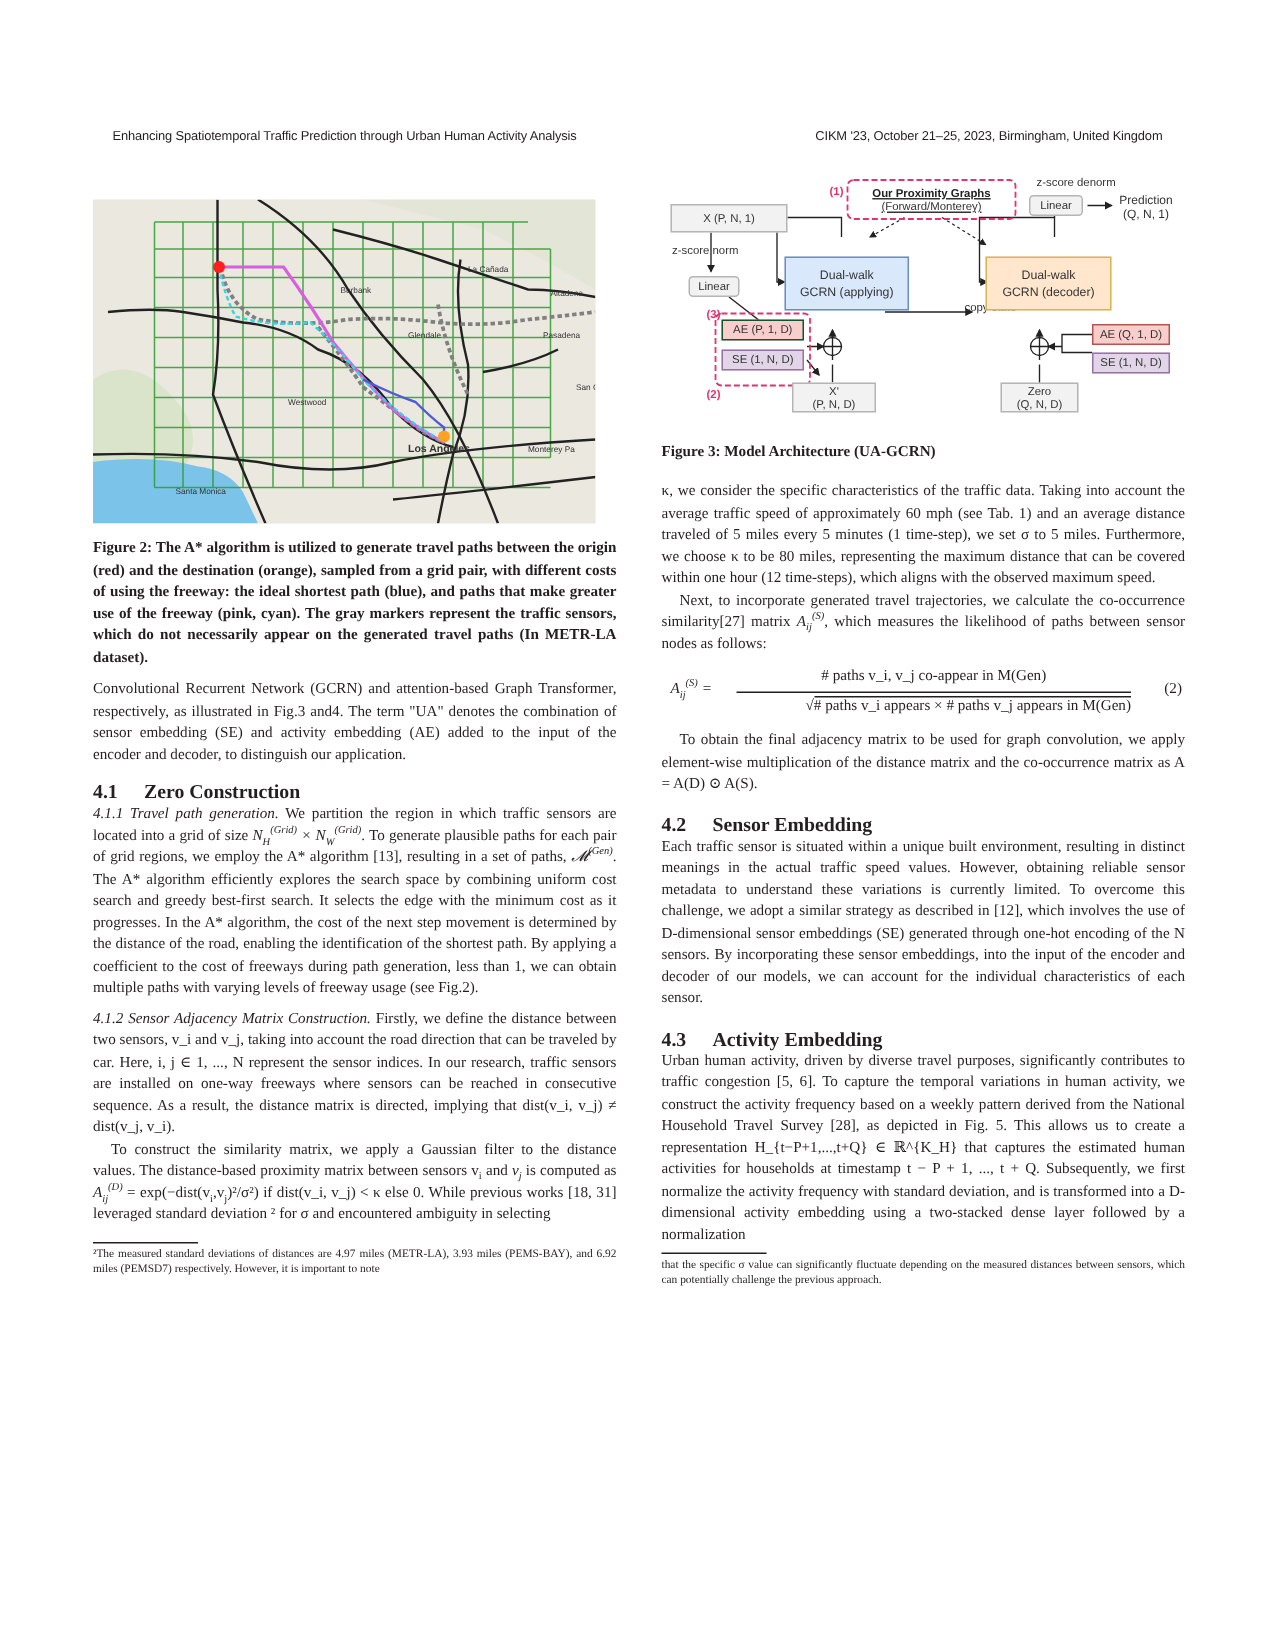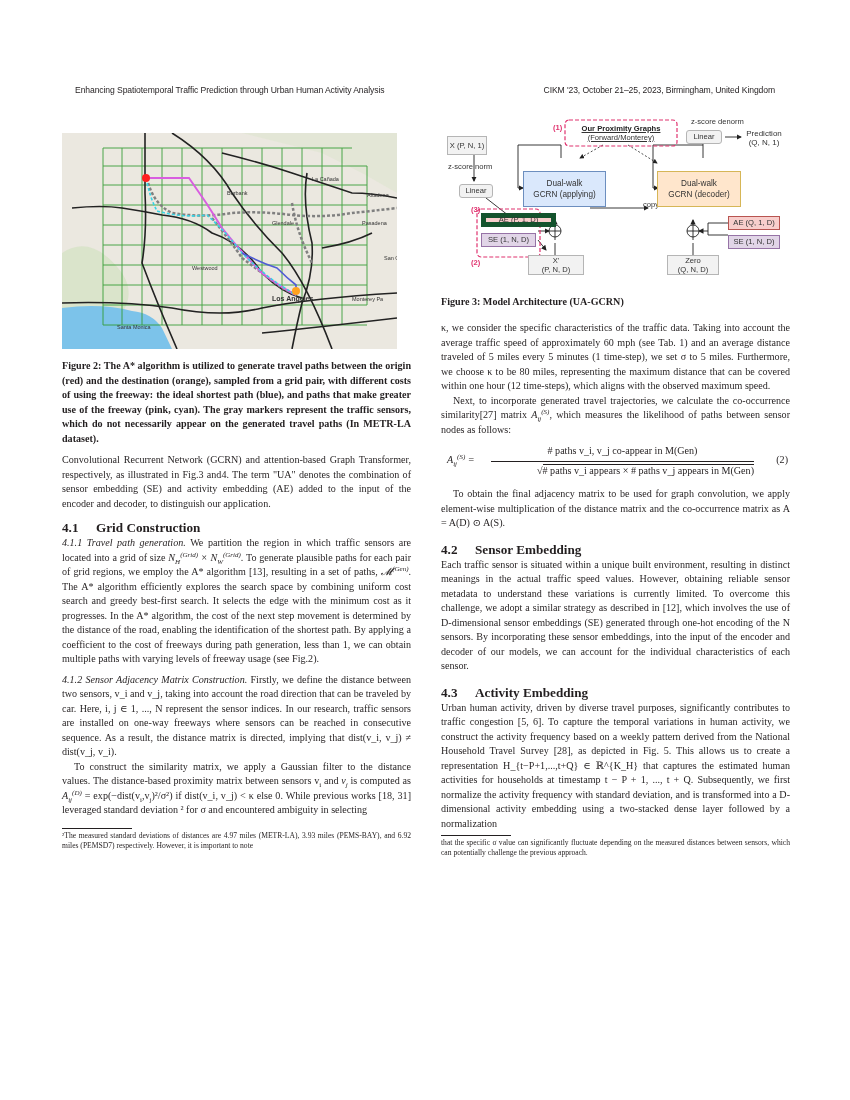--- a/index.html
+++ b/index.html
@@ -80,21 +80,21 @@
       </g>
     </svg>
   </div>
 
   <div style="height:10px"></div>
   <div class="caption">Figure 2: The A* algorithm is utilized to generate travel paths between the origin (red) and the destination (orange), sampled from a grid pair, with different costs of using the freeway: the ideal shortest path (blue), and paths that make greater use of the freeway (pink, cyan). The gray markers represent the traffic sensors, which do not necessarily appear on the generated travel paths (In METR-LA dataset).</div>
   <div style="height:7px"></div>
   <p>Convolutional Recurrent Network (GCRN) and attention-based Graph Transformer, respectively, as illustrated in Fig.3 and4. The term "UA" denotes the combination of sensor embedding (SE) and activity embedding (AE) added to the input of the encoder and decoder, to distinguish our application.</p>
 
   <div style="height:8px"></div>
-  <h2><span class="num">4.1</span><span>Grid Construction</span></h2>
+  <h2><span class="num">4.1</span><span>Zero Construction</span></h2>
   <p>
     <span class="sub">4.1.1   Travel path generation.</span><span> We partition the region in which traffic sensors are located into a grid of size </span><span class="math">N<sub>H</sub><sup>(Grid)</sup> × N<sub>W</sub><sup>(Grid)</sup></span><span>. To generate plausible paths for each pair of grid regions, we employ the A* algorithm [13], resulting in a set of paths, </span><span class="math">𝓜<sup>(Gen)</sup></span><span>. The A* algorithm efficiently explores the search space by combining uniform cost search and greedy best-first search. It selects the edge with the minimum cost as it progresses. In the A* algorithm, the cost of the next step movement is determined by the distance of the road, enabling the identification of the shortest path. By applying a coefficient to the cost of freeways during path generation, less than 1, we can obtain multiple paths with varying levels of freeway usage (see Fig.2).</span>
   </p>
 
   <div style="height:6px"></div>
   <p><span class="sub">4.1.2   Sensor Adjacency Matrix Construction.</span><span> Firstly, we define the distance between two sensors, v_i and v_j, taking into account the road direction that can be traveled by car. Here, i, j ∈ 1, ..., N represent the sensor indices. In our research, traffic sensors are installed on one-way freeways where sensors can be reached in consecutive sequence. As a result, the distance matrix is directed, implying that dist(v_i, v_j) ≠ dist(v_j, v_i).</span></p>
   <p class="indent"><span>To construct the similarity matrix, we apply a Gaussian filter to the distance values. The distance-based proximity matrix between sensors v</span><sub>i</sub> and <span class="math">v<sub>j</sub></span> is computed as <span class="math">A<sub>ij</sub><sup>(D)</sup></span> = exp(−dist(v<sub>i</sub>,v<sub>j</sub>)²/σ²) <span>if dist(v_i, v_j) &lt; κ else 0. While previous works [18, 31] leveraged standard deviation ² for σ and encountered ambiguity in selecting</span></p>
 
   <div style="height:10px"></div>
   <div class="footnote-rule"></div>
@@ -132,21 +132,21 @@
         <line x1="185" y1="30" x2="214" y2="48" marker-end="url(#ah)"></line>
       </g>
       <circle cx="112" cy="116" r="6" fill="#fff" stroke="#222" stroke-width="0.9"></circle>
       <path d="M106 116 H118 M112 110 V122" stroke="#222" stroke-width="0.9"></path>
       <circle cx="250" cy="116" r="6" fill="#fff" stroke="#222" stroke-width="0.9"></circle>
       <path d="M244 116 H256 M250 110 V122" stroke="#222" stroke-width="0.9"></path>
       <rect x="34" y="94" width="63" height="48" rx="4" fill="none" stroke="#e0336f" stroke-width="1.2" stroke-dasharray="4 2"></rect>
       <rect x="122" y="5" width="112" height="26" rx="4" fill="none" stroke="#e0336f" stroke-width="1.2" stroke-dasharray="4 2"></rect>
     </svg>
 
-    <div class="box" style="left:4px;top:21px;width:40px;height:19px;background:#f2f2f2;border:1px solid #b5b5b5;">
+    <div class="box" style="left:4px;top:21px;width:78px;height:19px;background:#f2f2f2;border:1px solid #b5b5b5;">
         <span>X (P, N, 1)</span>
       </div>
     <div class="lbl" style="left:5px;top:47px;">z-score norm</div>
     <div class="box" style="left:16px;top:69px;width:34px;height:14px;background:#f2f2f2;border:1px solid #b5b5b5;border-radius:3px;">
         <span>Linear</span>
       </div>
     <div class="lbl pink" style="left:28px;top:90px;">(3)</div>
     <div class="lbl pink" style="left:28px;top:143px;">(2)</div>
     <div class="lbl pink" style="left:110px;top:8px;">(1)</div>
 
@@ -167,21 +167,21 @@
 
     <div class="lbl" style="left:248px;top:2px;">z-score denorm</div>
     <div class="box" style="left:243px;top:15px;width:36px;height:14px;background:#f2f2f2;border:1px solid #b5b5b5;border-radius:3px;">
         <span>Linear</span>
       </div>
     <div class="box" style="left:298px;top:12px;width:46px;height:22px;font-size:8px;">
       <span>Prediction</span>
         <span>(Q, N, 1)</span>
     </div>
 
-    <div class="box" style="left:38px;top:98px;width:75px;height:14px;background:#f8cecc;border:5px solid #14532d;">
+    <div class="box" style="left:38px;top:98px;width:55px;height:14px;background:#f8cecc;border:1px solid #14532d;">
         <span>AE (P, 1, D)</span>
       </div>
     <div class="box" style="left:38px;top:118px;width:55px;height:14px;background:#e1d5e7;border:1px solid #9673a6;">
         <span>SE (1, N, D)</span>
       </div>
     <div class="box" style="left:85px;top:140px;width:56px;height:20px;background:#f2f2f2;border:1px solid #b5b5b5;">
       <span>X'</span>
         <span>(P, N, D)</span>
     </div>
 

